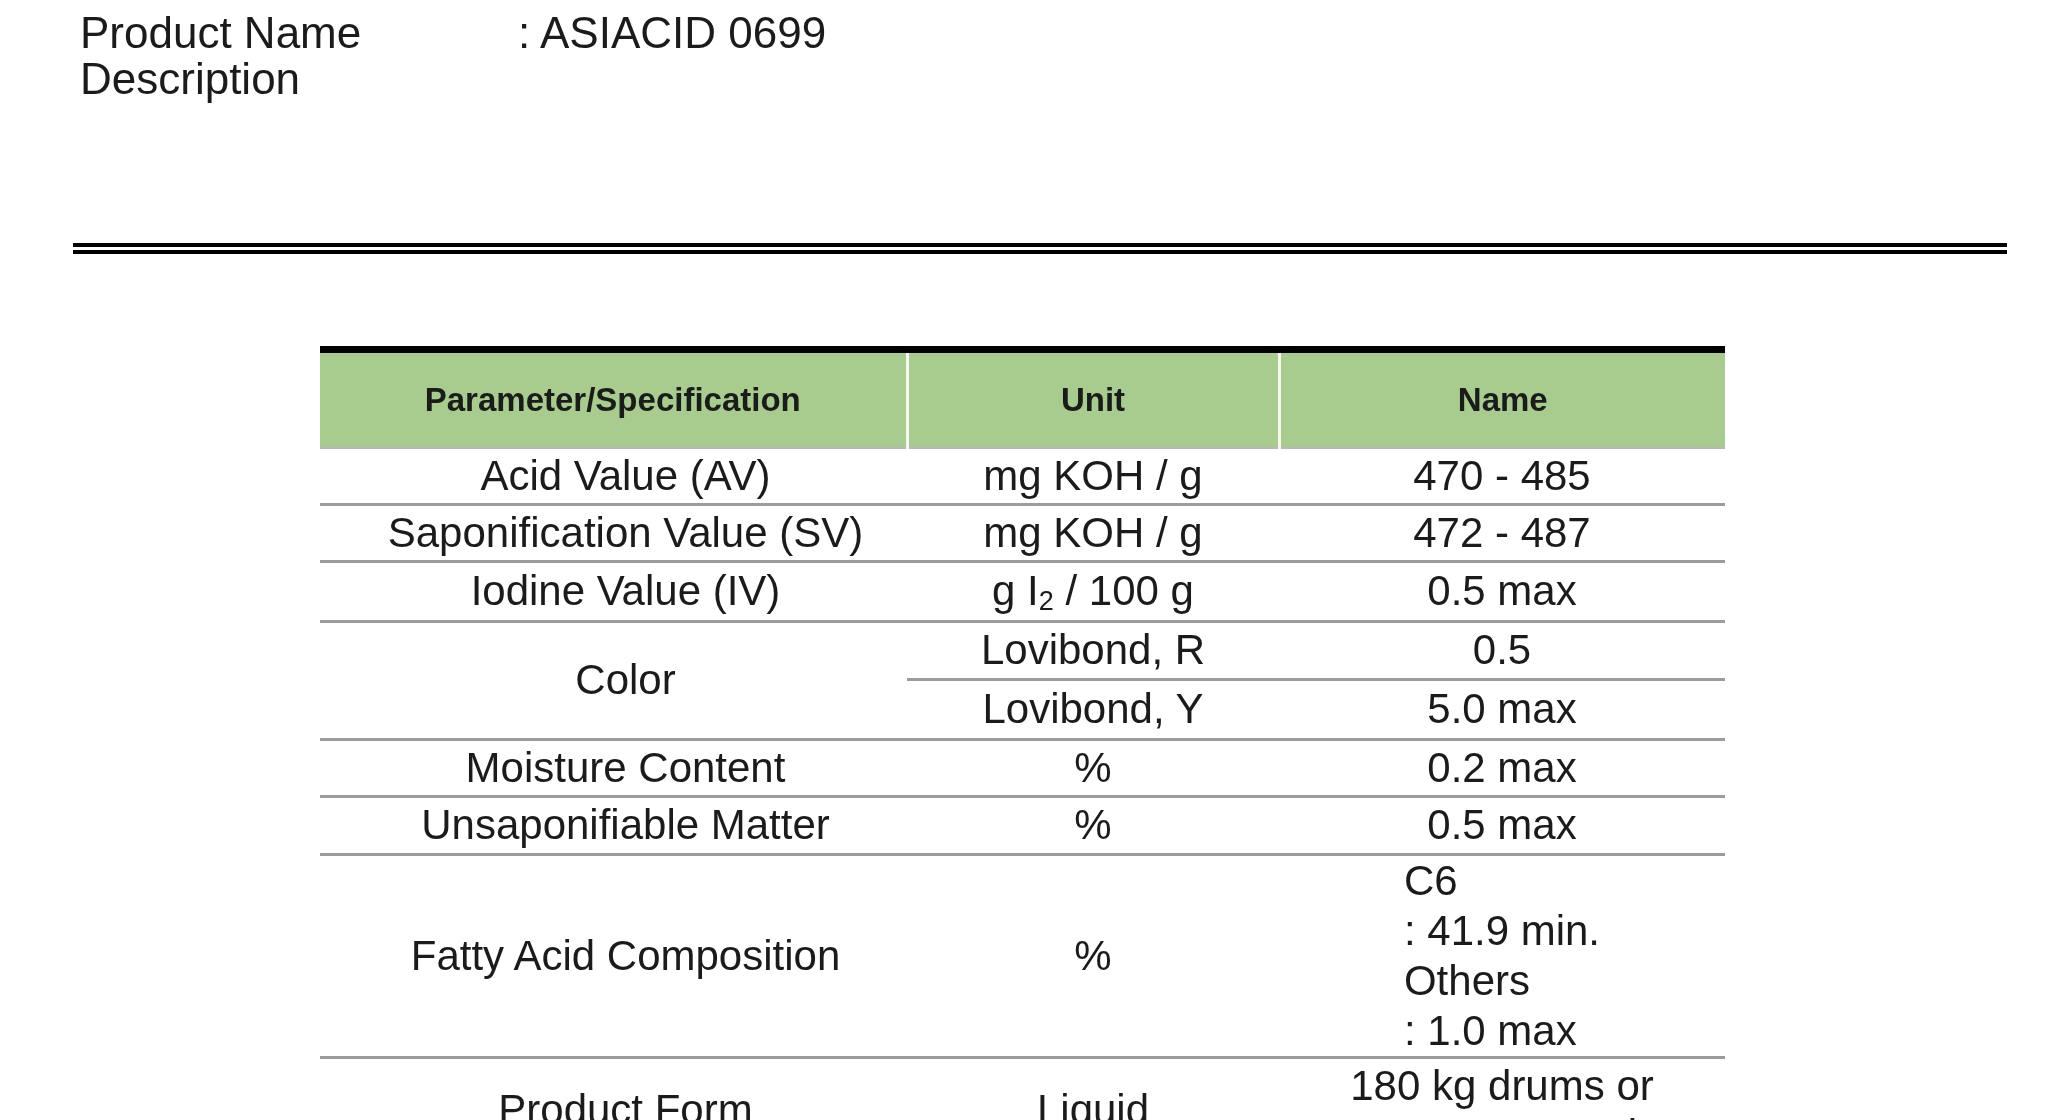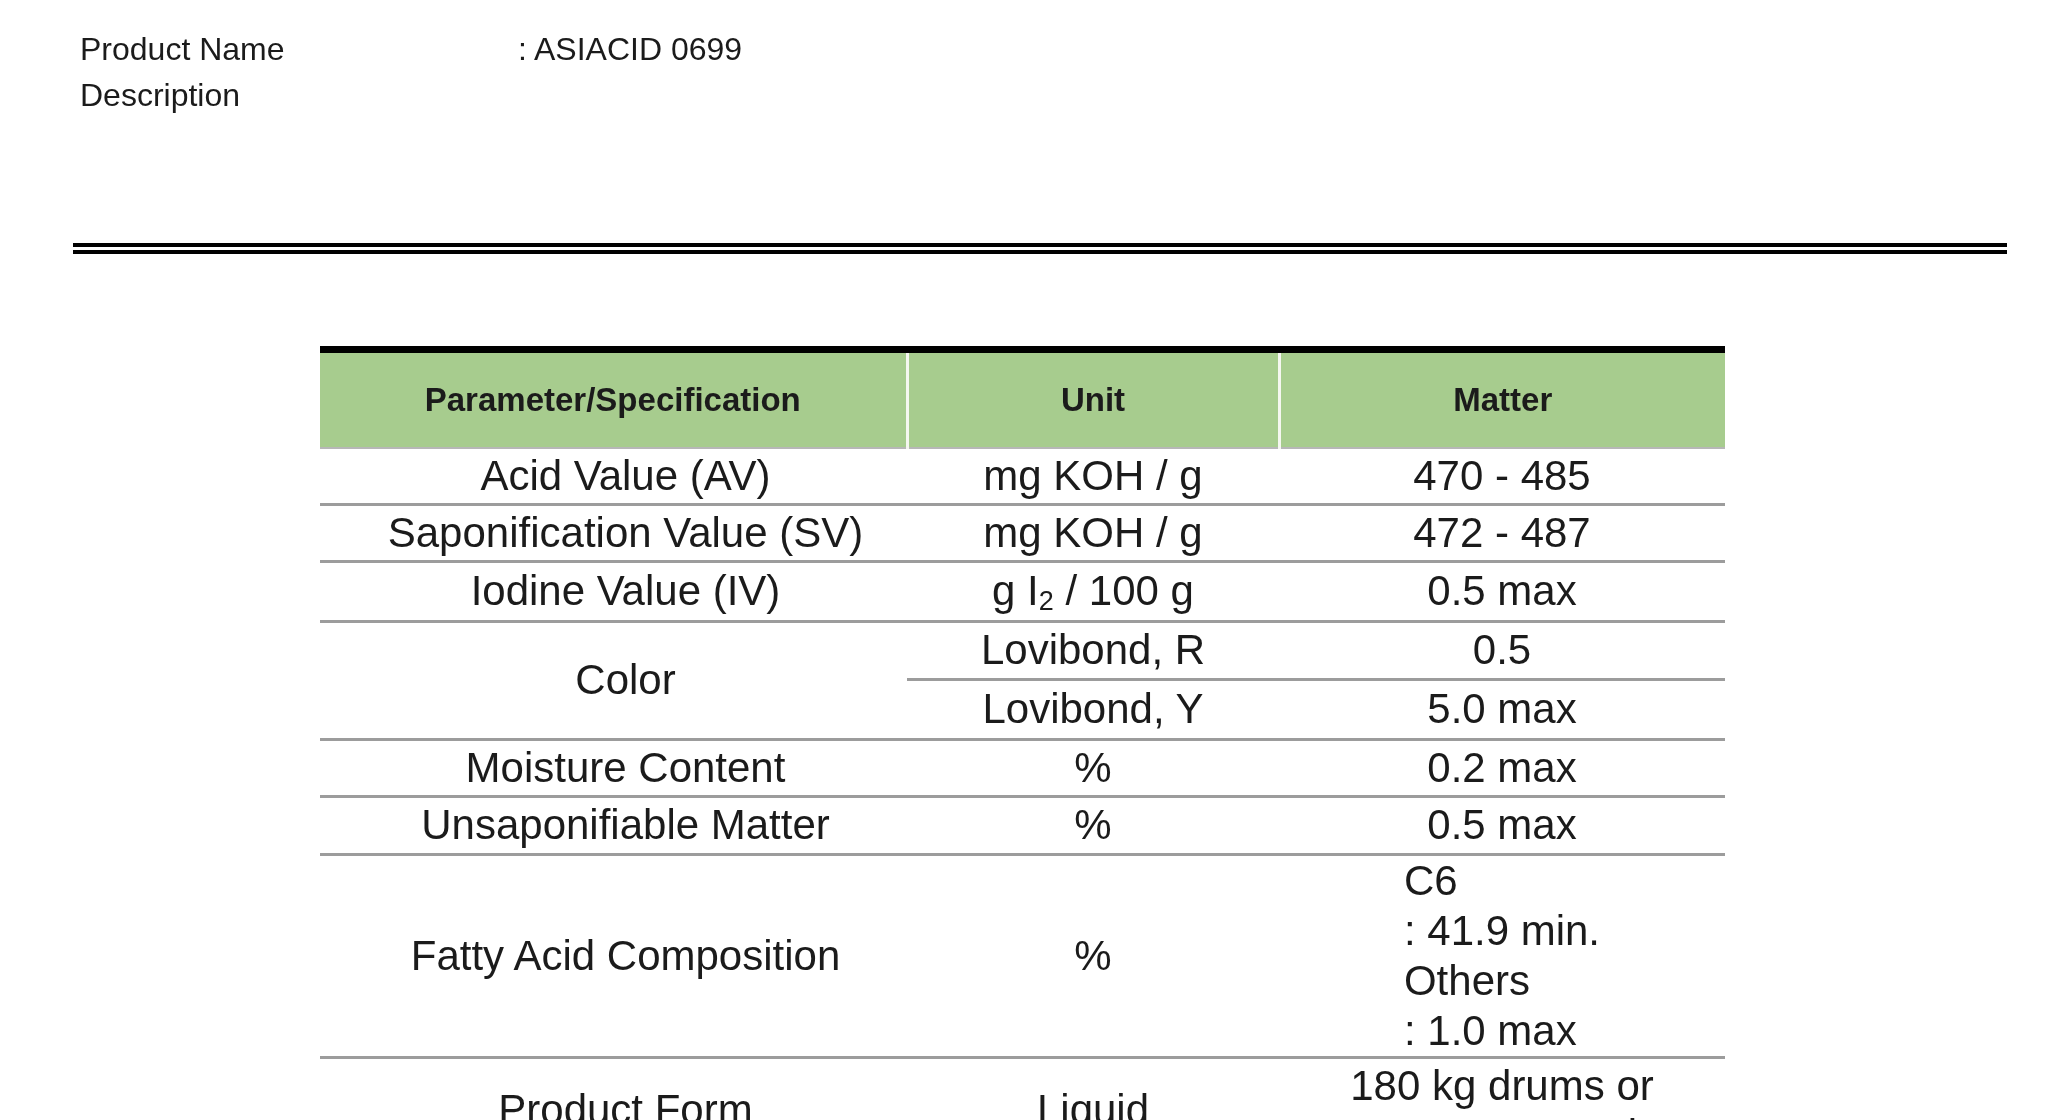--- a/index.html
+++ b/index.html
@@ -10,22 +10,22 @@
     background: #ffffff;
     font-family: "Liberation Sans", sans-serif;
     color: #1b1b1b;
     overflow: hidden;
   }
 
   
   .hdr {
     position: absolute;
     left: 80px;
-    top: 26px;
-    font-size: 32px;
+    top: 10px;
+    font-size: 44px;
     line-height: 46px;
   }
   .hdr-row { display: flex; }
   .hdr-label { width: 438px; flex-shrink: 0; }
 
   
   .double-rule {
     position: absolute;
     left: 73px;
     top: 243px;
@@ -113,21 +113,21 @@
   <table class="spec">
     <colgroup>
         <col class="c1">
         <col class="c2">
         <col class="c3">
       </colgroup>
     <thead>
       <tr>
         <th>Parameter/Specification</th>
         <th>Unit</th>
-        <th>Matter</th>
+        <th>Name</th>
       </tr>
     </thead>
     <tbody>
       <tr class="h56">
         <td class="param">Acid Value (AV)</td>
         <td class="unit">mg KOH / g</td>
         <td class="val">470 - 485</td>
       </tr>
       <tr class="h57 sep">
         <td class="param">Saponification Value (SV)</td>

